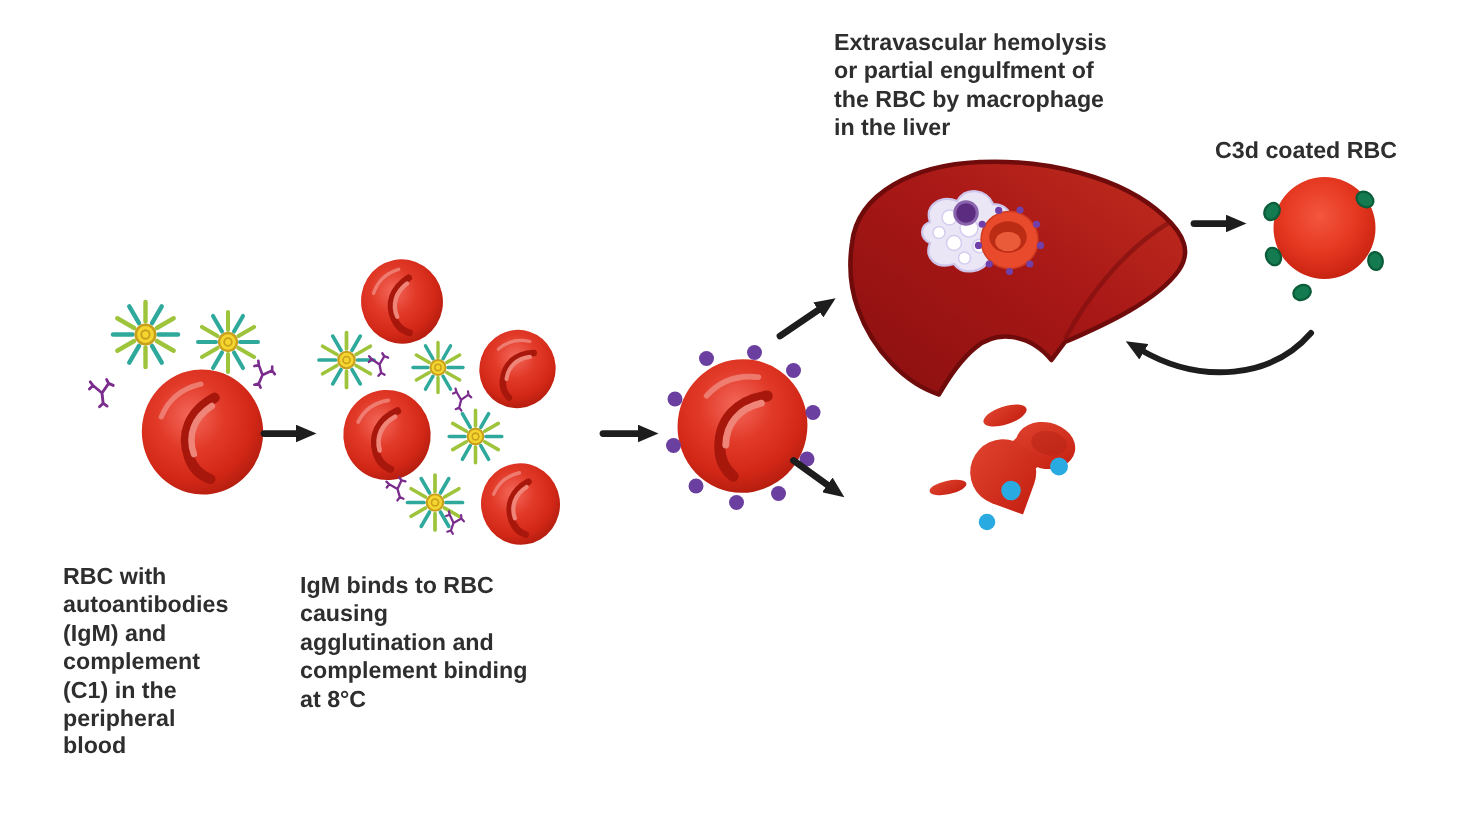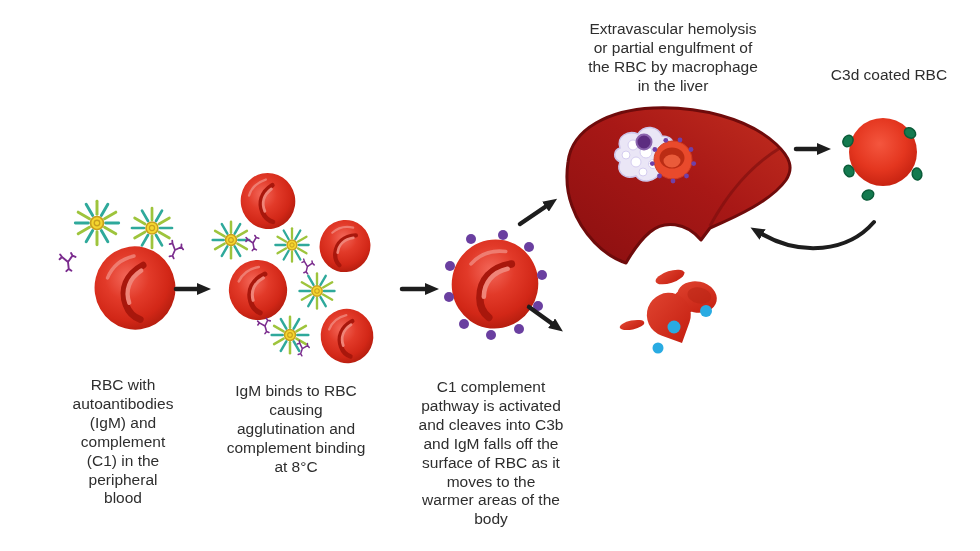--- a/index.html
+++ b/index.html
@@ -1,19 +1,19 @@
 <!DOCTYPE html>
 <html><head>
 <meta charset="utf-8">
 <style>
   html,body{margin:0;padding:0;background:#fff;}
   #figure{position:relative;width:980px;height:551px;background:#ffffff;overflow:hidden;
           font-family:"Liberation Sans","DejaVu Sans",sans-serif;}
-  .caption{position:absolute;text-align:center;white-space:pre-line;color:#2e2e2e;
-           font-weight:400;font-size:15.5px;line-height:1.22;}
+  .caption{position:absolute;white-space:pre-line;color:#2e2e2e;
+           font-weight:700;font-size:15.5px;line-height:1.22;}
   .gfx{position:absolute;}
   svg{display:block;overflow:visible;}
 </style>
 </head>
 <body>
 
 <div id="figure">
 
   <svg width="0" height="0" style="position:absolute" aria-hidden="true">
     <defs>
@@ -233,27 +233,19 @@
 (IgM) and
 complement
 (C1) in the
 peripheral
 blood</div>
   <div class="caption" style="left:200px;top:382px;width:192px">IgM binds to RBC
 causing
 agglutination and
 complement binding
 at 8°C</div>
-  <div class="caption" style="left:398px;top:378px;width:186px">C1 complement
-pathway is activated
-and cleaves into C3b
-and IgM falls off the
-surface of RBC as it
-moves to the
-warmer areas of the
-body</div>
   <div class="caption" style="left:556px;top:20px;width:234px">Extravascular hemolysis
 or partial engulfment of
 the RBC by macrophage
 in the liver</div>
-  <div class="caption" style="left:810px;top:66px;width:158px">C3d coated RBC</div>
+  <div class="caption" style="left:810px;top:92px;width:158px">C3d coated RBC</div>
 
 </div>
 
 </body></html>

